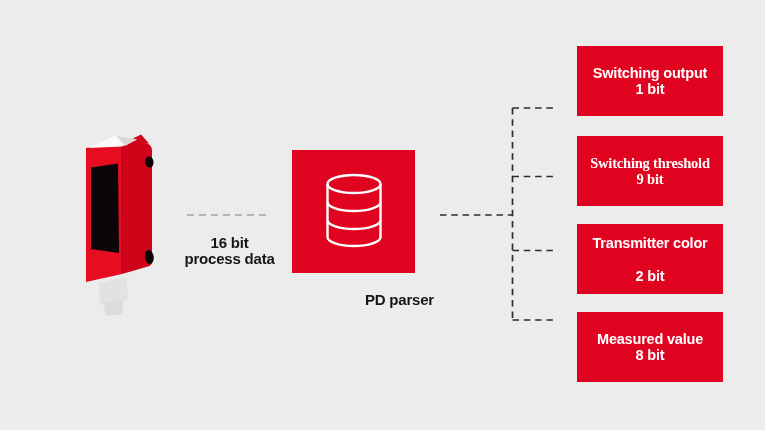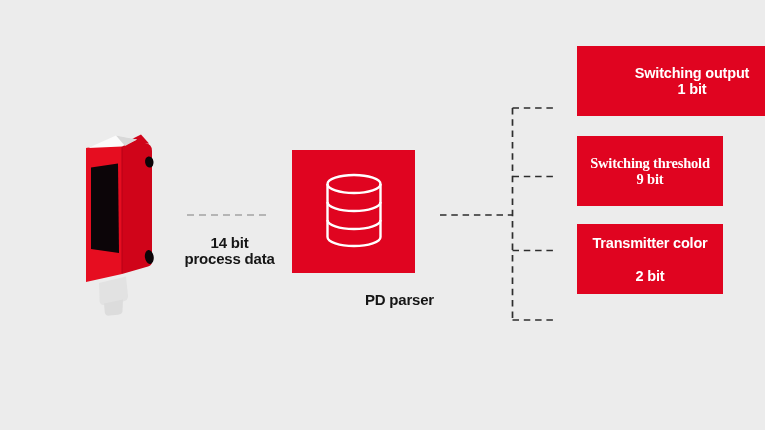--- a/index.html
+++ b/index.html
@@ -45,21 +45,21 @@
 
   
   .out-box{
     position:absolute;left:577px;width:146px;height:70px;
     background:var(--brand-red,#e00420);
     display:flex;flex-direction:column;align-items:center;justify-content:center;
     color:var(--box-text,#ffffff);
     font-size:14.5px;font-weight:bold;line-height:16px;letter-spacing:-0.2px;
     text-align:center;
   }
-  .out-box.b1{top:46px;padding-left:42px;}
+  .out-box.b1{top:46px;}
   .out-box.b2{top:136px;font-family:Liberation Serif, serif;}
   .out-box.b3{top:224px;gap:17px;}
   .out-box.b4{top:312px;}
 </style>
 </head>
 <body>
 
 <div class="stage">
 
   <svg class="overlay" viewBox="0 0 765 430">
@@ -89,21 +89,21 @@
 
       <ellipse class="sensor-hole" cx="149.3" cy="162" rx="4.2" ry="5.6" transform="rotate(-10 149.3 162)"></ellipse>
       <ellipse class="sensor-hole" cx="149.3" cy="257" rx="4.4" ry="7" transform="rotate(-8 149.3 257)"></ellipse>
 
       <path class="sensor-plug" d="M99,283 L126,276.5 L128,296 Q128,300.5 123,301.5 L104.5,305 Q100,305.6 99.6,301 Z"></path>
       <path class="sensor-plug-tip" d="M104,303.5 L123,299.5 L122.5,311 Q122.4,314.2 118,314.7 L109.5,315.6 Q105.2,316 104.8,312.5 Z"></path>
     </g>
   </svg>
 
   <div class="label label-16bit">
-    <div>14 bit</div>
+    <div>16 bit</div>
     <div>process data</div>
   </div>
 
   <div class="parser-block">
     <svg class="db-icon" width="62" height="82" viewBox="0 0 62 82">
       <path class="db-stroke" d="M4.5,13 L4.5,66 A26.5,9 0 0 0 57.5,66 L57.5,13"></path>
       <ellipse class="db-stroke" cx="31" cy="13" rx="26.5" ry="9"></ellipse>
       <path class="db-stroke" d="M4.5,31 A26.5,9 0 0 0 57.5,31"></path>
       <path class="db-stroke" d="M4.5,49 A26.5,9 0 0 0 57.5,49"></path>
     </svg>
@@ -118,14 +118,18 @@
     <div>1 bit</div>
   </div>
   <div class="out-box b2">
     <div>Switching threshold</div>
     <div>9 bit</div>
   </div>
   <div class="out-box b3">
     <div>Transmitter color</div>
     <div>2 bit</div>
   </div>
+  <div class="out-box b4">
+    <div>Measured value</div>
+    <div>8 bit</div>
+  </div>
 
 </div>
 
 </body></html>

